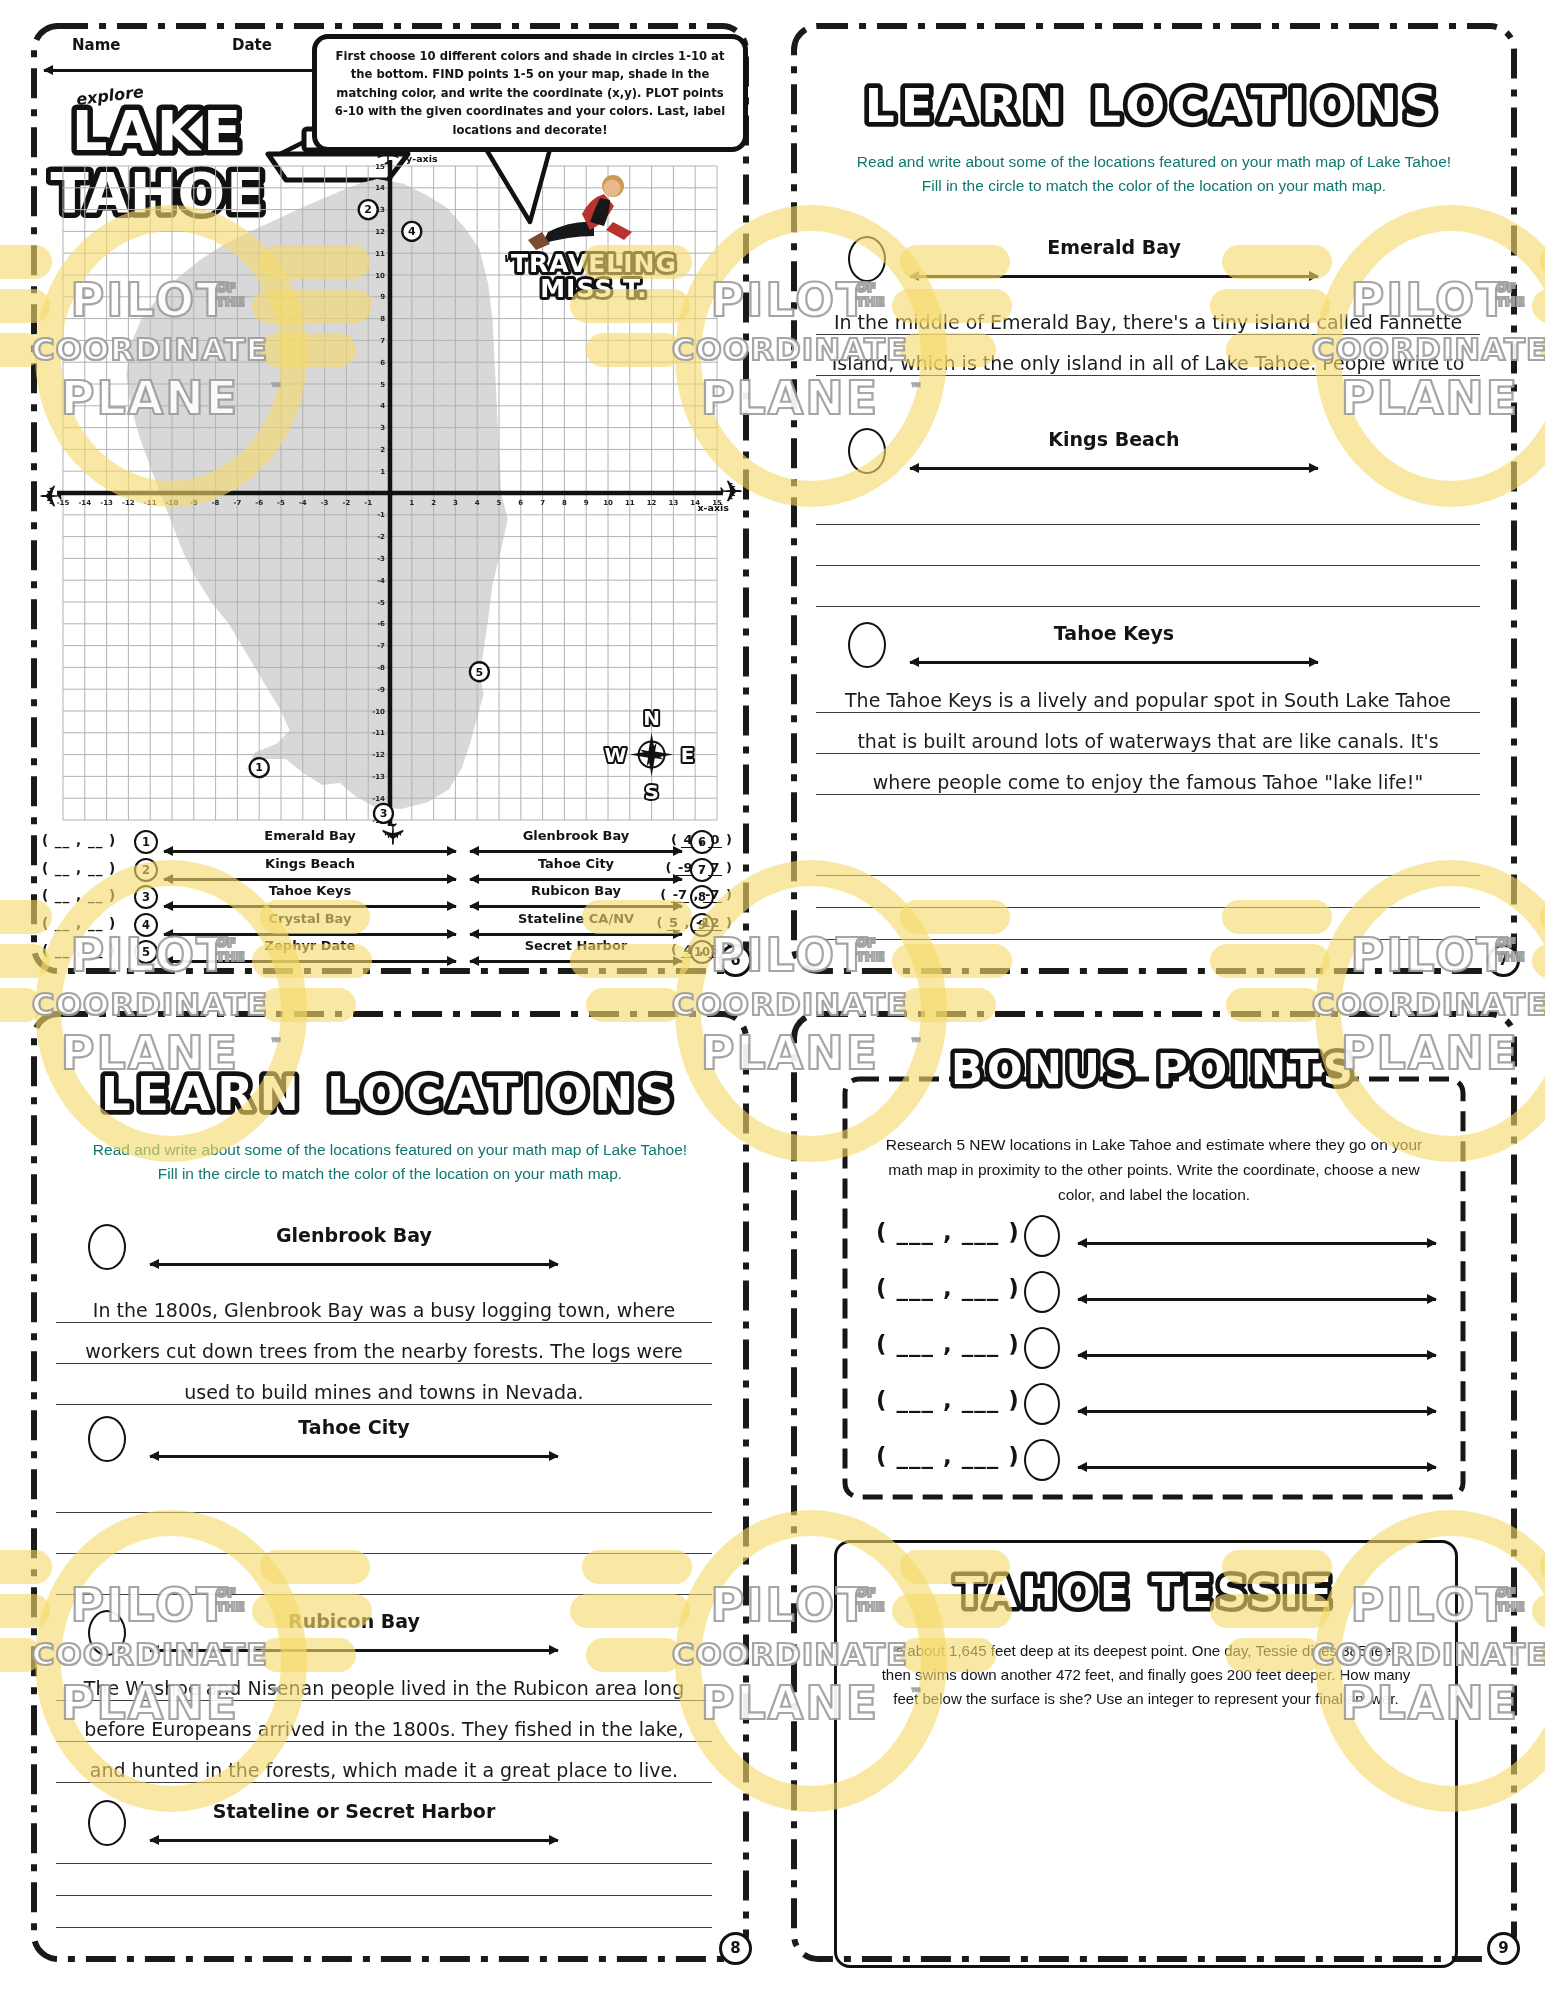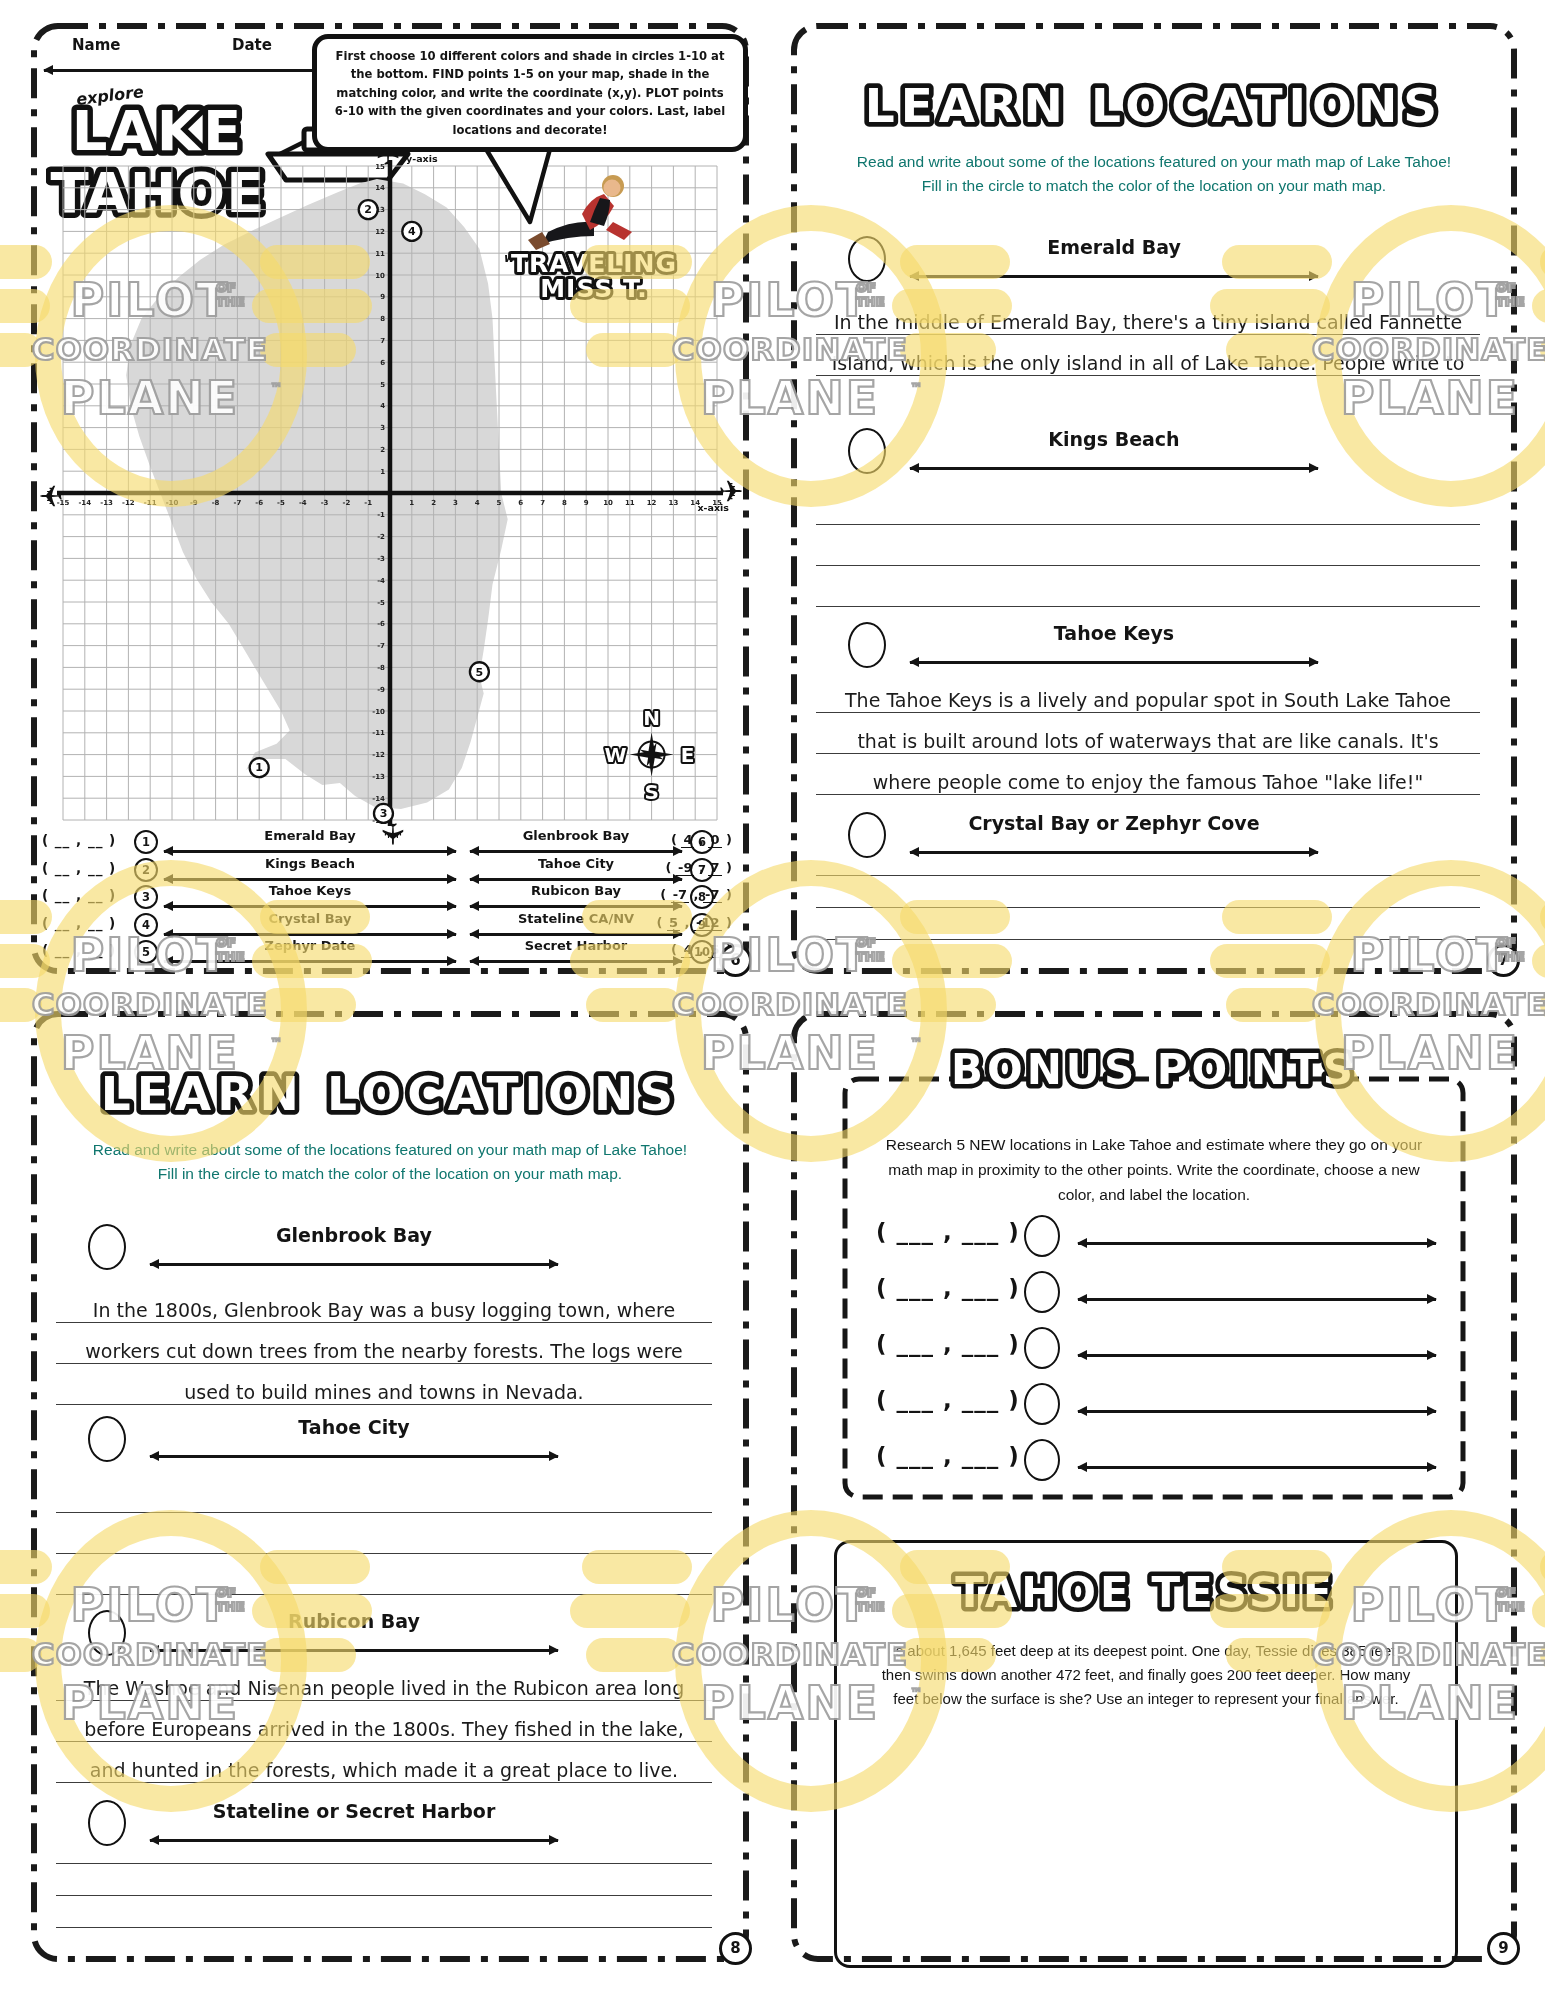--- a/index.html
+++ b/index.html
@@ -421,27 +421,20 @@
           <span class="htext">The Tahoe Keys is a lively and popular spot in South Lake Tahoe</span>
         </div>
       <div class="wline">
           <span class="htext">that is built around lots of waterways that are like canals. It's</span>
         </div>
       <div class="wline">
           <span class="htext">where people come to enjoy the famous Tahoe "lake life!"</span>
         </div>
     </div>
 
-    <div class="sec" style="top:790px">
-      <span class="dot"></span>
-      <div class="harrow">
-          <span class="hlabel">Crystal Bay or Zephyr Cove</span>
-          <div class="darrow"></div>
-        </div>
-    </div>
     <div class="rules short" style="top:822px">
       <div class="wline">
           <span class="htext"></span>
         </div>
       <div class="wline">
           <span class="htext"></span>
         </div>
       <div class="wline">
           <span class="htext"></span>
         </div>

